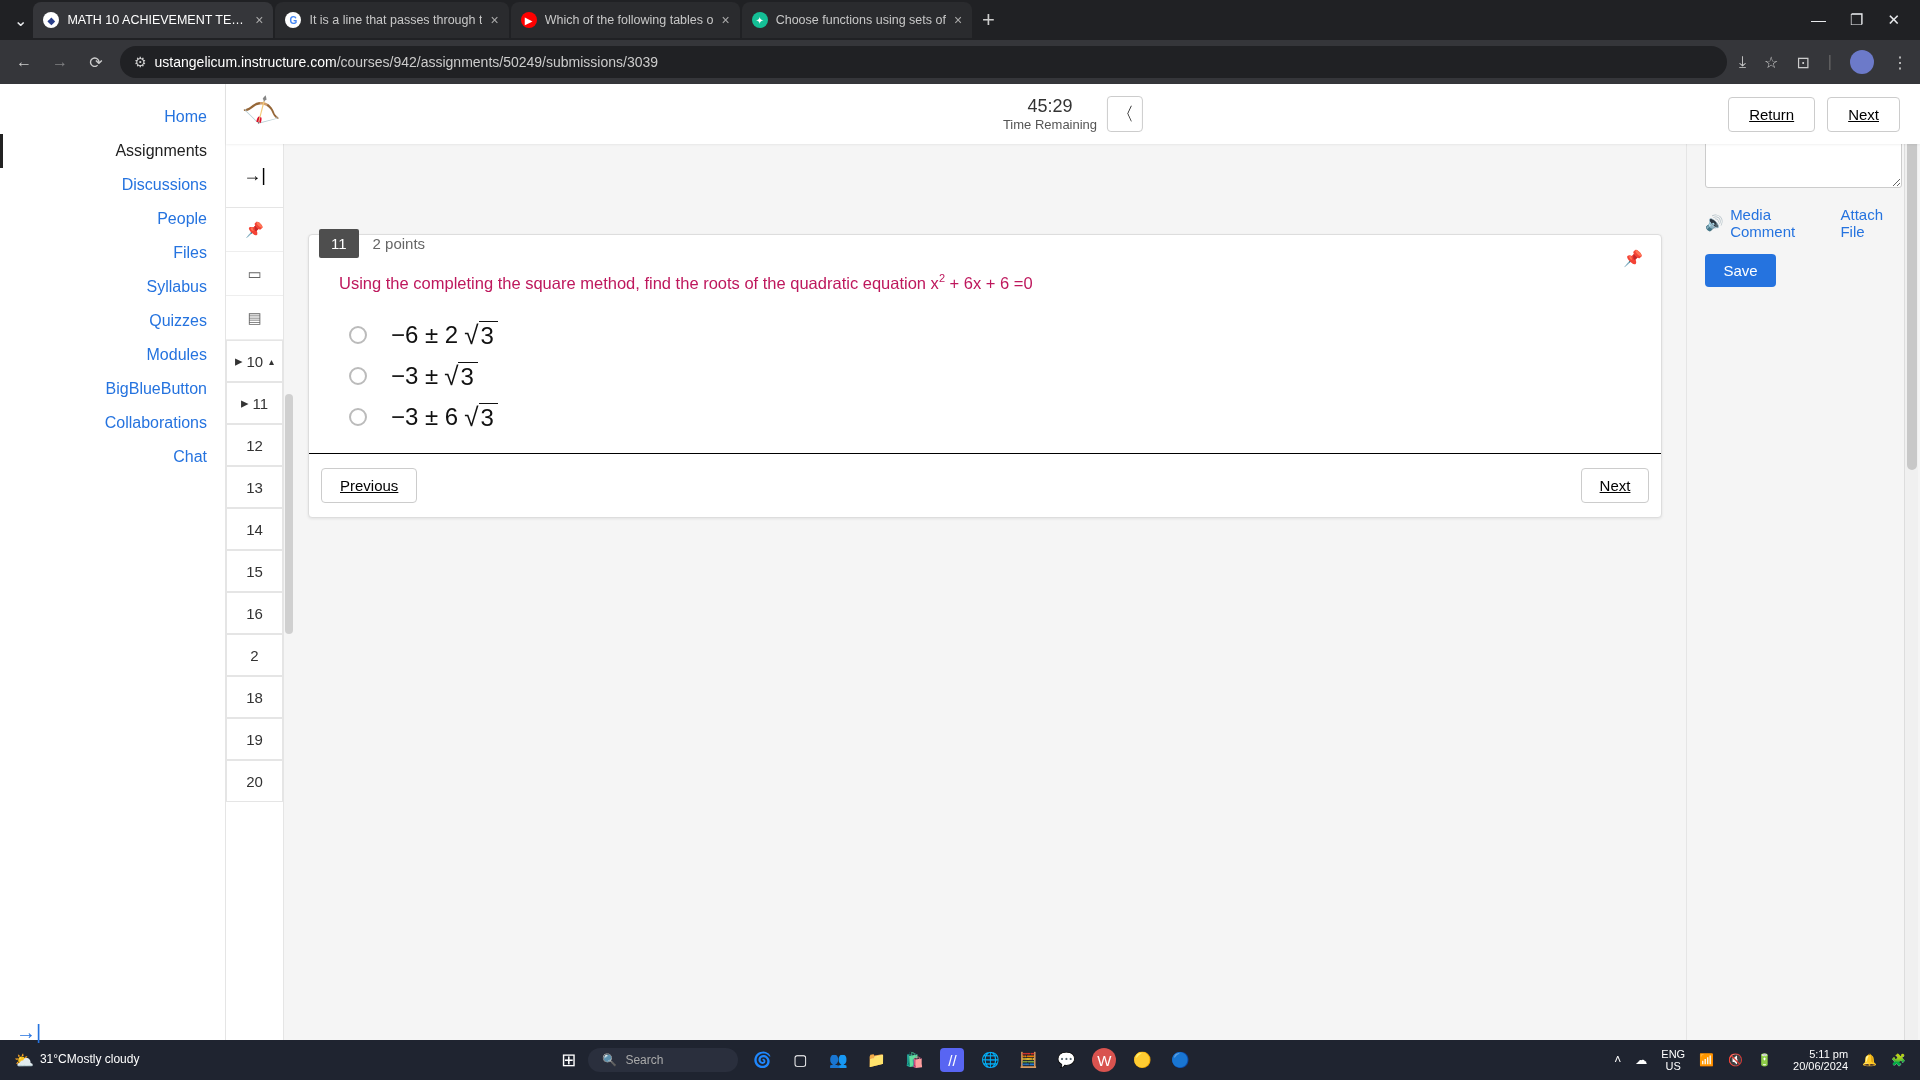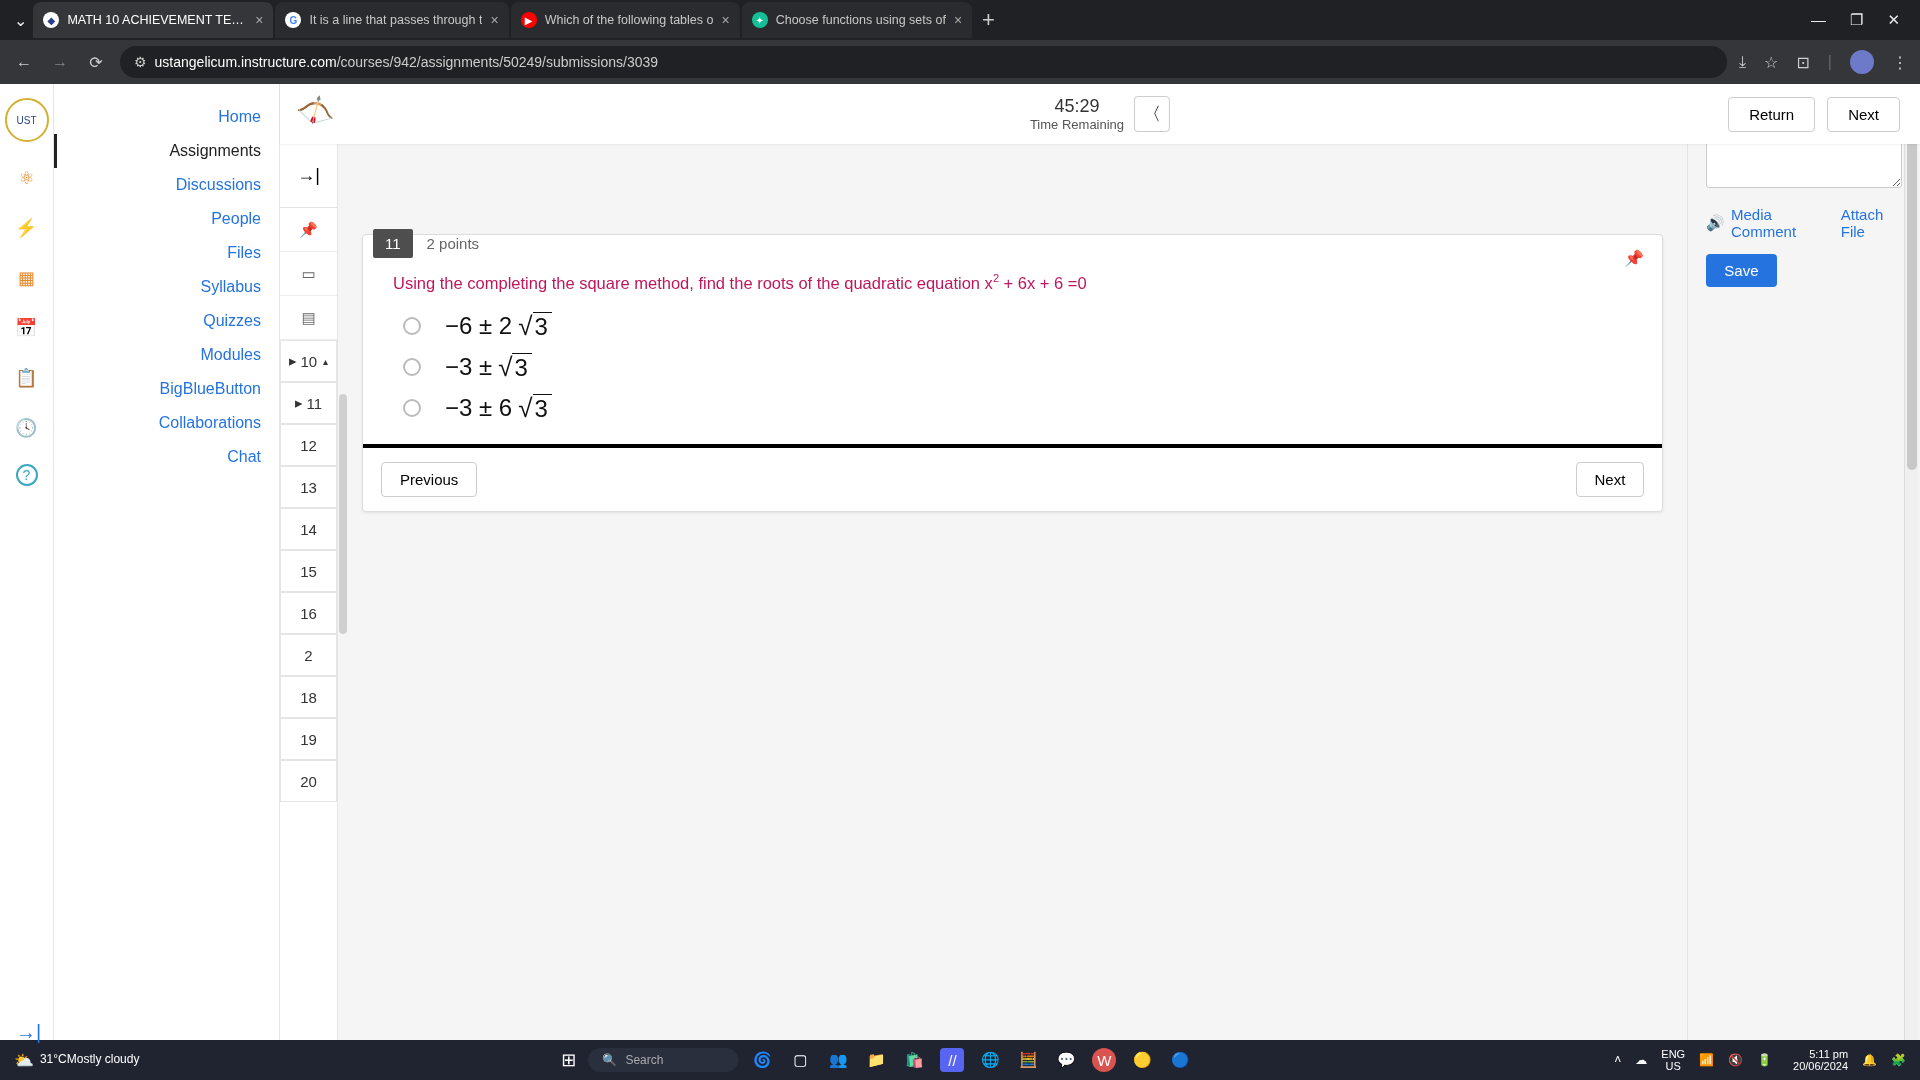--- a/index.html
+++ b/index.html
@@ -43,21 +43,21 @@
 
   .quiz-area { flex: 1; display: flex; background: #f5f5f5; border-left: 1px solid #e5e5e5; position: relative; }
 
   .quiz-header { position: absolute; top: 0; left: 0; right: 0; height: 60px; background: #fff; display: flex; align-items: center; padding: 0 20px; justify-content: space-between; box-shadow: 0 1px 2px rgba(0,0,0,0.06); z-index: 2; }
   .quiz-header-left { display: flex; align-items: center; gap: 20px; }
   .rocket-icon { font-size: 24px; transform: rotate(-30deg); }
   .quiz-header-center { position: absolute; left: 50%; transform: translateX(-50%); text-align: center; display: flex; align-items: center; gap: 10px; }
   .timer-val { font-size: 18px; color: #333; }
   .timer-lbl { font-size: 13px; color: #555; }
   .back-arrow { width: 36px; height: 36px; border: 1px solid #ccc; border-radius: 4px; display: flex; align-items: center; justify-content: center; font-size: 18px; cursor: pointer; }
-  .quiz-header-right { display: flex; gap: 12px; }
+  .quiz-header-right { display: flex; gap: 12px; text-decoration: underline; }
   .hdr-btn { padding: 8px 20px; border: 1px solid #ccc; border-radius: 4px; background: #fff; font-size: 15px; cursor: pointer; }
 
   .quiz-body { display: flex; width: 100%; margin-top: 60px; height: calc(100% - 60px); }
 
   .q-nav-col { width: 58px; background: #fff; border-right: 1px solid #e5e5e5; display: flex; flex-direction: column; position: relative; }
   .q-nav-top { height: 64px; display:flex; align-items:center; justify-content:center; font-size:18px; border-bottom:1px solid #e5e5e5; }
   .q-nav-icon { height: 44px; display:flex; align-items:center; justify-content:center; font-size:15px; color:#666; border-bottom:1px solid #eee; }
   .q-list { display: flex; flex-direction: column; }
   .q-item { height: 42px; display: flex; align-items: center; justify-content: center; font-size: 15px; color: #333; border: 1px solid #e5e5e5; margin: 0; cursor: pointer; background:#fff; }
   .q-item.current { background: #fff; font-weight: 500; }
@@ -66,28 +66,28 @@
 
   .question-panel { flex: 1; padding: 90px 24px 24px 24px; position: relative; }
   .q-card { background: #fff; border: 1px solid #ddd; border-radius: 4px; margin-top: 0; box-shadow: 0 1px 3px rgba(0,0,0,0.08); position: relative; }
   .q-card-head { display: flex; align-items: center; padding: 12px 16px; gap: 14px; border-bottom: 1px solid transparent; position: absolute; top: -18px; left: -6px; }
   .q-num-badge { background: #4e4e4e; color: #fff; padding: 6px 12px; font-size: 15px; border-radius: 2px; }
   .q-points { color: #666; font-size: 15px; }
   .pin-icon { position: absolute; top: 14px; right: 18px; color: #888; font-size: 16px; }
   .q-body { padding: 36px 22px 18px 30px; }
   .q-text { font-size: 16.5px; color: #be185d; line-height: 1.4; }
   .q-text sup { font-size: 11px; }
-  .options { margin-top: 14px; display: flex; flex-direction: column; gap: 6px; }
+  .options { margin-top: 23px; display: flex; flex-direction: column; gap: 6px; }
   .opt { display: flex; align-items: center; gap: 24px; padding: 2px 10px; }
   .radio { width: 18px; height: 18px; border: 2px solid #bbb; border-radius: 50%; }
   .math-expr { font-family: "Cambria", "Times New Roman", serif; font-size: 24px; color: #111; display: flex; align-items: center; gap: 2px; }
   .sqrt { position: relative; padding-left: 4px; }
   .sqrt::before { content: "√"; font-size: 26px; }
   .sqrt .rad { border-top: 1.5px solid #111; padding: 0 4px 0 2px; }
-  .q-footer { display: flex; justify-content: space-between; padding: 14px 18px; border-top: 4px solid #000000; }
+  .q-footer { display: flex; justify-content: space-between; padding: 14px 12px; border-top: 1px solid #000000; text-decoration: underline; }
   .q-btn { padding: 8px 18px; border: 1px solid #ccc; border-radius: 4px; background: #fff; font-size: 15px; cursor: pointer; }
 
   .comment-sidebar { width: 265px; padding: 18px 18px; border-left: 1px solid #e5e5e5; background: #f5f5f5; }
   .comment-title { font-size: 17px; font-weight: 600; margin-bottom: 10px; }
   .comment-box { width: 100%; height: 56px; border: 1px solid #ccc; border-radius: 3px; background: #fff; resize: both; }
   .comment-links { display: flex; gap: 18px; align-items: center; margin-top: 14px; }
   .comment-links a { color: #2573df; font-size: 15px; text-decoration: none; cursor: pointer; }
   .comment-links .media { display: flex; align-items: center; gap: 6px; }
   .save-btn { margin-top: 14px; background: #2573df; color: #fff; border: none; padding: 8px 18px; border-radius: 4px; font-size: 15px; cursor: pointer; }
 
@@ -157,30 +157,20 @@
     <span>☆</span>
     <span>⊡</span>
     <span style="color:#666;">|</span>
     <span class="avatar-circle"></span>
     <span>⋮</span>
   </div>
 </div>
 
 <div class="content">
 
-  <div class="far-left-nav">
-    <div class="brand-logo">UST</div>
-    <span class="left-icon li-orange">⚛</span>
-    <span class="left-icon li-red">⚡</span>
-    <span class="left-icon li-orange">▦</span>
-    <span class="left-icon li-blue">📅</span>
-    <span class="left-icon li-blue">📋</span>
-    <span class="left-icon li-teal">🕓</span>
-    <span class="left-icon li-teal" style="border:2px solid #3ba7c4; border-radius:50%; width:22px; height:22px; font-size:14px;">?</span>
-  </div>
 
   <div class="course-nav">
     <a>
         <span>Home</span>
       </a>
     <a class="active">
         <span>Assignments</span>
       </a>
     <a>
         <span>Discussions</span>

